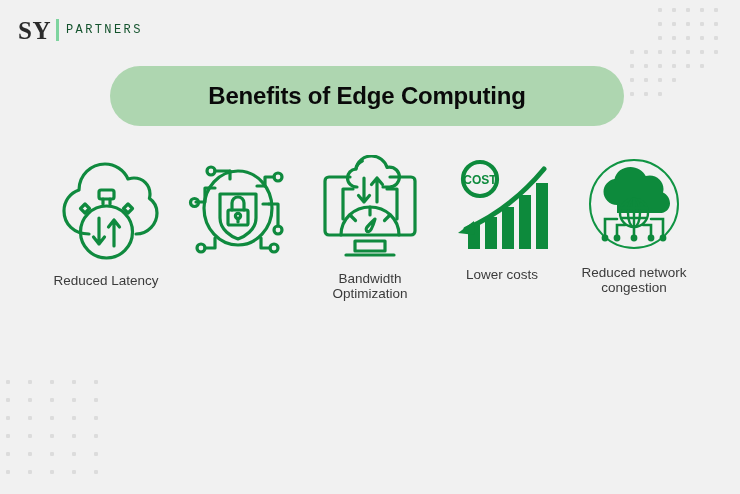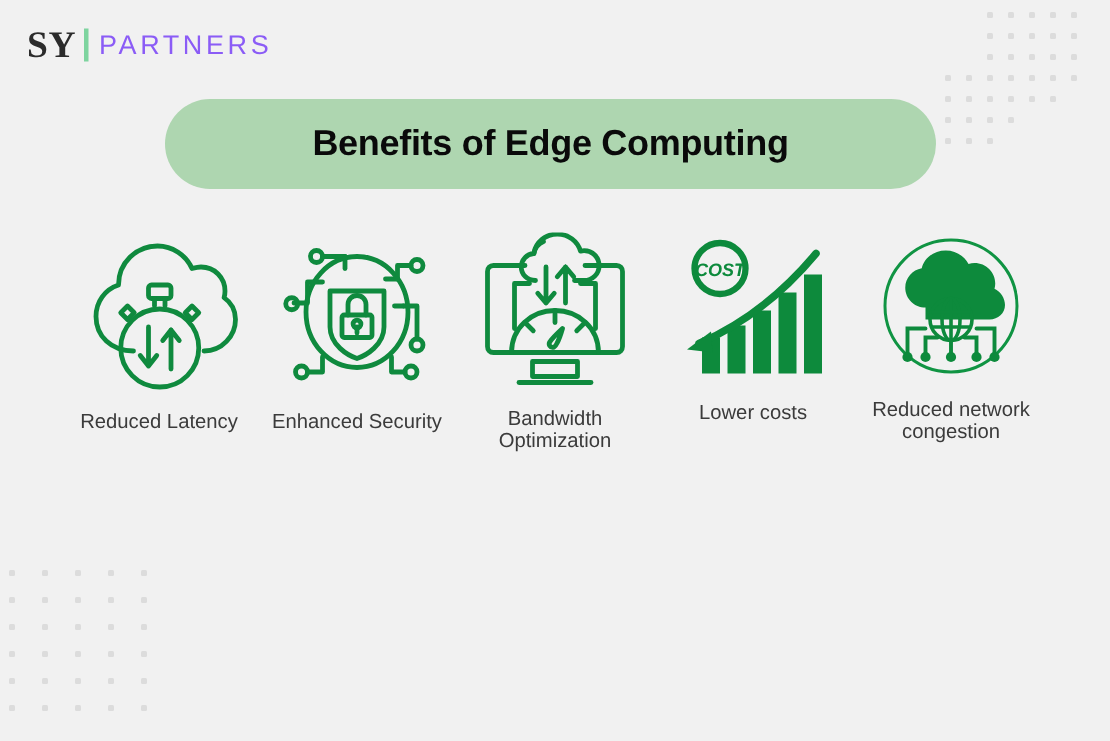--- a/index.html
+++ b/index.html
@@ -66,24 +66,24 @@
     color: #2b2b2b;
     line-height: 1;
   }
   .logo-divider {
     width: 3px;
     height: 22px;
     background: #7ed49f;
     margin: 0 7px 0 5px;
   }
   .logo-partners {
-    font-family: Liberation Sans, sans-serif;
-    font-size: 18px;
+    font-family: Liberation Mono, monospace;
+    font-size: 12px;
     letter-spacing: 2.4px;
-    color: #8b5cf6;
+    color: #14532d;
     line-height: 1;
   }
 
   
   .title-banner {
     position: absolute;
     left: 110px;
     top: 66px;
     width: 514px;
     height: 60px;
@@ -119,21 +119,20 @@
     justify-content: flex-start;
   }
   .icon-wrap {
     height: 108px;
     display: flex;
     align-items: center;
     justify-content: center;
   }
   .cell.row2 .icon-wrap {
     height: 100px;
-    font-style: italic;
   }
   .cell-label {
     margin-top: 10px;
     font-family: "Liberation Sans", sans-serif;
     font-size: 13.5px;
     color: #3b3b3b;
     text-align: center;
     line-height: 1.12;
     white-space: pre-line;
   }
@@ -245,21 +244,20 @@
           <circle cx="16" cy="92" r="4"></circle>
           <path d="M76 82 v10 h9"></path>
           <circle cx="89" cy="92" r="4"></circle>
           <path d="M35 38 h36 v24 c0 12 -12 19 -18 21 c-6 -2 -18 -9 -18 -21 z"></path>
           <rect x="43" y="54" width="20" height="15" rx="1.5"></rect>
           <path d="M47 54 v-7 c0 -3.5 2.8 -6 6 -6 c3.2 0 6 2.5 6 6 v7"></path>
           <circle cx="53" cy="60" r="2.6"></circle>
           <path d="M53 62 v4"></path>
         </svg>
       </div>
-      <div class="cell-label">Enhanced Security</div>
     </div>
 
     <div class="cell row1">
       <div class="icon-wrap">
         <svg width="106" height="106" viewBox="0 0 106 106" fill="none" stroke="#0f8a3e" stroke-width="3.2" stroke-linecap="round" stroke-linejoin="round">
           <path d="M33 22 H12 c-2.5 0 -4 1.8 -4 4 v50 c0 2.2 1.5 4 4 4 h82 c2.5 0 4 -1.8 4 -4 V26 c0 -2.2 -1.5 -4 -4 -4 H73"></path>
           <path d="M26 64 V34 h10"></path>
           <path d="M80 64 V34 H70"></path>
           <path d="M40 32 c-5.5 0 -9.5 -4 -9.5 -9 c0 -4.8 3.6 -8.6 8.3 -9 c1.4 -7.6 8 -13 15.8 -13 c7.3 0 13.5 4.8 15.4 11.4 c0.8 -0.2 1.6 -0.3 2.4 -0.3 c5.6 0 10 4.4 10 10 c0 5.4 -4.4 9.9 -10 9.9 H66"></path>
           <path d="M39 14 c0.6 -3.6 3 -6.6 6.3 -8"></path>

